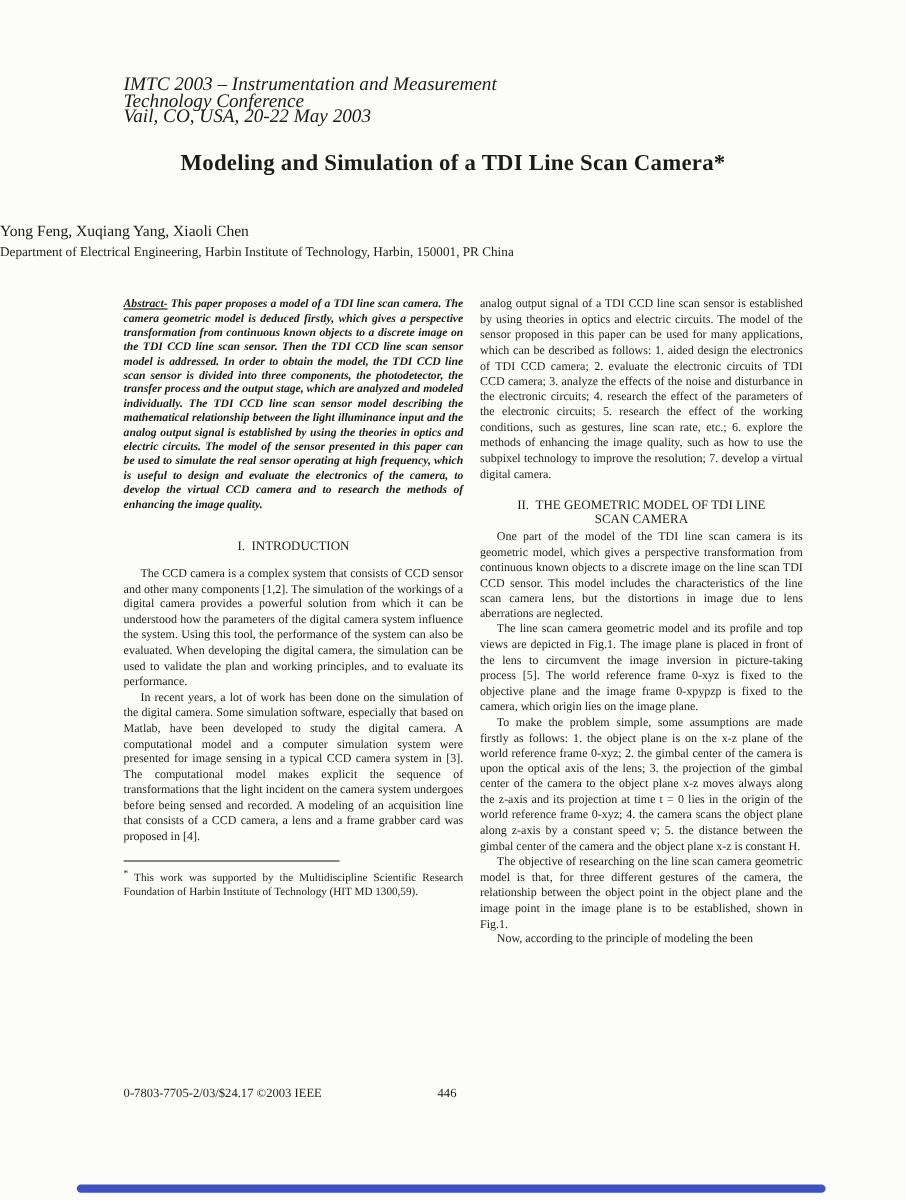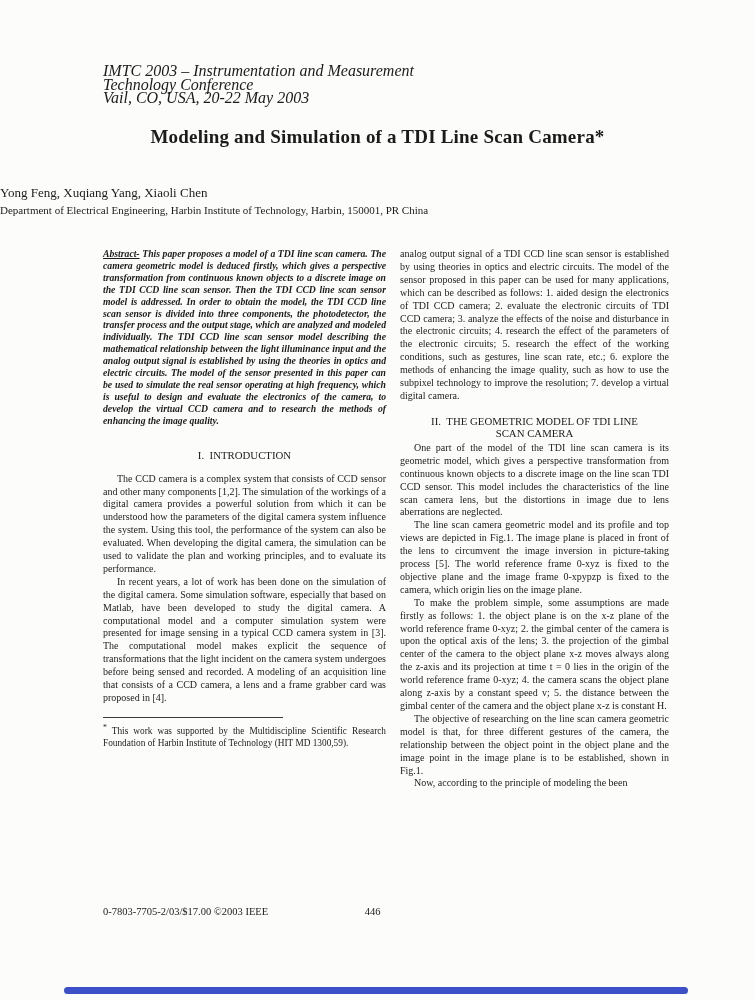--- a/index.html
+++ b/index.html
@@ -70,16 +70,16 @@
 
     <p class="indent">One part of the model of the TDI line scan camera is its geometric model, which gives a perspective transformation from continuous known objects to a discrete image on the line scan TDI CCD sensor. This model includes the characteristics of the line scan camera lens, but the distortions in image due to lens aberrations are neglected.</p>
     <p class="indent">The line scan camera geometric model and its profile and top views are depicted in Fig.1. The image plane is placed in front of the lens to circumvent the image inversion in picture-taking process [5]. The world reference frame 0-xyz is fixed to the objective plane and the image frame 0-xpypzp is fixed to the camera, which origin lies on the image plane.</p>
     <p class="indent">To make the problem simple, some assumptions are made firstly as follows: 1. the object plane is on the x-z plane of the world reference frame 0-xyz; 2. the gimbal center of the camera is upon the optical axis of the lens; 3. the projection of the gimbal center of the camera to the object plane x-z moves always along the z-axis and its projection at time t = 0 lies in the origin of the world reference frame 0-xyz; 4. the camera scans the object plane along z-axis by a constant speed v; 5. the distance between the gimbal center of the camera and the object plane x-z is constant H.</p>
     <p class="indent">The objective of researching on the line scan camera geometric model is that, for three different gestures of the camera, the relationship between the object point in the object plane and the image point in the image plane is to be established, shown in Fig.1.</p>
     <p class="indent">Now, according to the principle of modeling the been</p>
   </div>
 
 </div>
 
-<div class="footer-copyright">0-7803-7705-2/03/$17.00 ©2003 IEEE</div>
+<div class="footer-copyright">0-7803-7705-2/03/$24.17 ©2003 IEEE</div>
 <div class="footer-page-num">446</div>
 
 <div class="h-scrollbar" style="background: rgb(60, 80, 200);"></div>
 
 </body></html>

